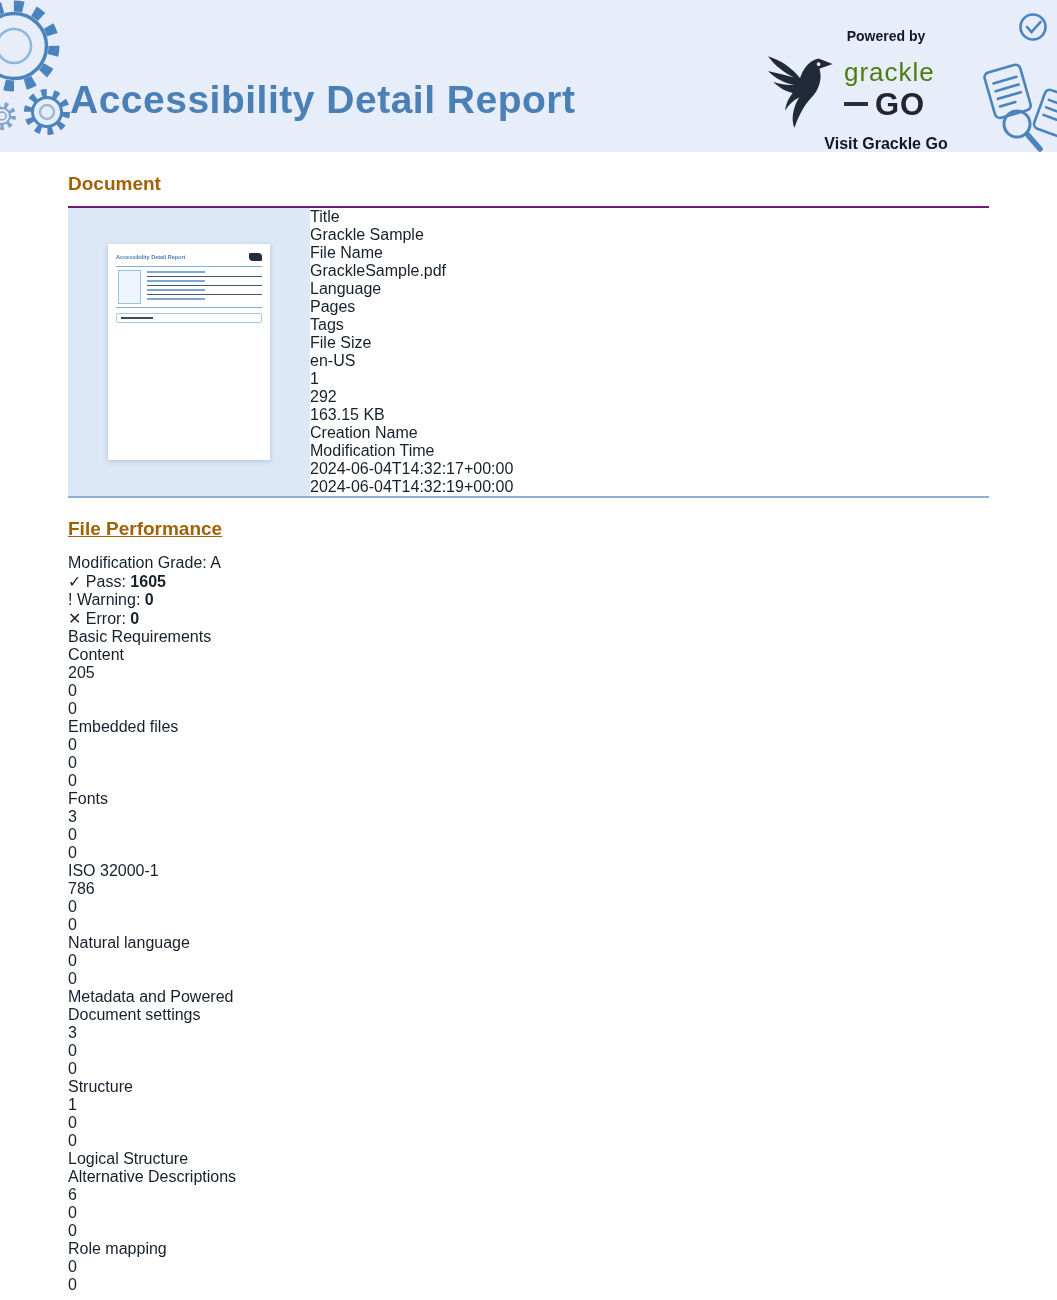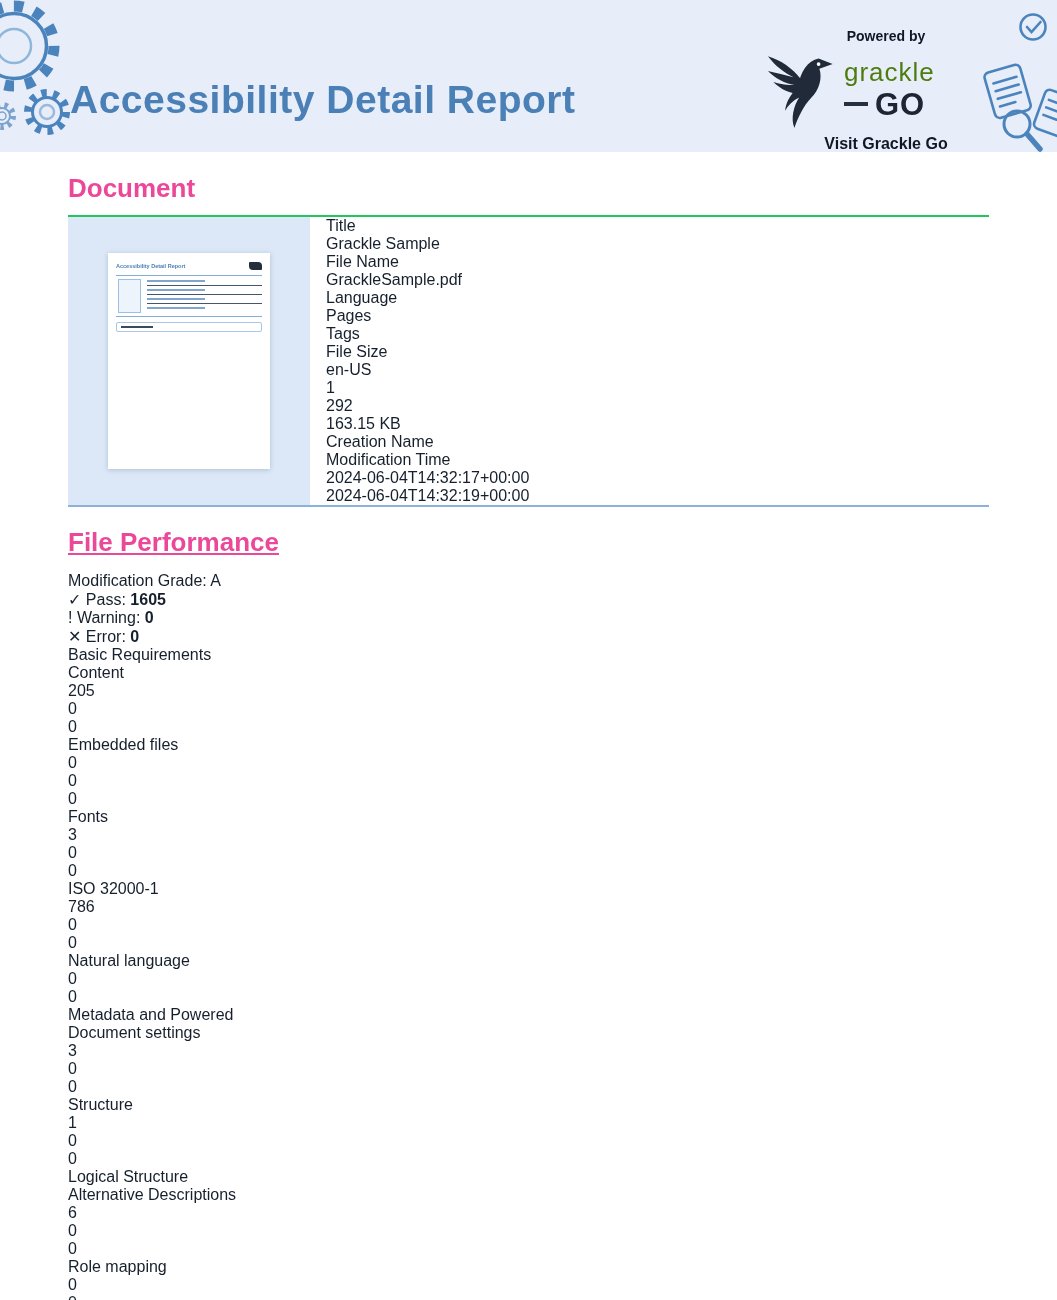--- a/index.html
+++ b/index.html
@@ -24,26 +24,26 @@
   .bird svg { display:block; }
   .logo-text { margin-left:2px; }
   .grackle-word { font-size:26px; color:#4d7c0f; letter-spacing:1px; line-height:1; }
   .go-row { display:flex; align-items:center; gap:7px; margin-top:4px; }
   .go-dash { width:24px; height:4px; background:#27303e; }
   .go-word { font-size:31px; font-weight:800; color:#1d2632; line-height:1; letter-spacing:1px; }
   .visit { font-size:16px; font-weight:bold; color:#101826; text-align:center; padding-left:58px; margin-top:3px; cursor:pointer; }
 
   
   .content { padding:0 68px; }
-  .section-heading { font-size:26px; font-weight:bold; color:#ec4899; }
+  .section-heading { font-size:19px; font-weight:bold; color:#a16207; }
   .h-document { margin:21px 0 11px; }
   .h-performance { margin:20px 0 14px;text-decoration:underline; }
 
   
-  .doc-panel { border-top:2px solid #22c55e; border-bottom:2px solid #8db2da; display:flex;gap:16px; }
+  .doc-panel { border-top:2px solid #701a75; border-bottom:2px solid #8db2da; display:flex; }
   .doc-thumb-box { width:242px; background:#dce8f7; display:flex; align-items:center; justify-content:center; }
   .mini-page {
     width:162px; height:216px; background:#fff; box-shadow:0 1px 5px rgba(40,70,110,.25);
     padding:9px 8px 6px; overflow:hidden;
   }
   .mini-title-row { display:flex; justify-content:space-between; align-items:center; }
   .mini-title { font-size:5.5px; font-weight:bold; color:#4a80b6; white-space:nowrap; }
   .mini-bird { width:13px; height:8px; background:#232d3b; border-radius:1px 4px 1px 4px; }
   .mini-docbox { margin-top:5px; border-top:1px solid #86add4; border-bottom:1px solid #86add4; padding:3px 0 3px 2px; display:flex; gap:6px; }
   .mini-thumb { width:24px; height:34px; border:1px solid #9cc0e2; background:#eef4fc; }

